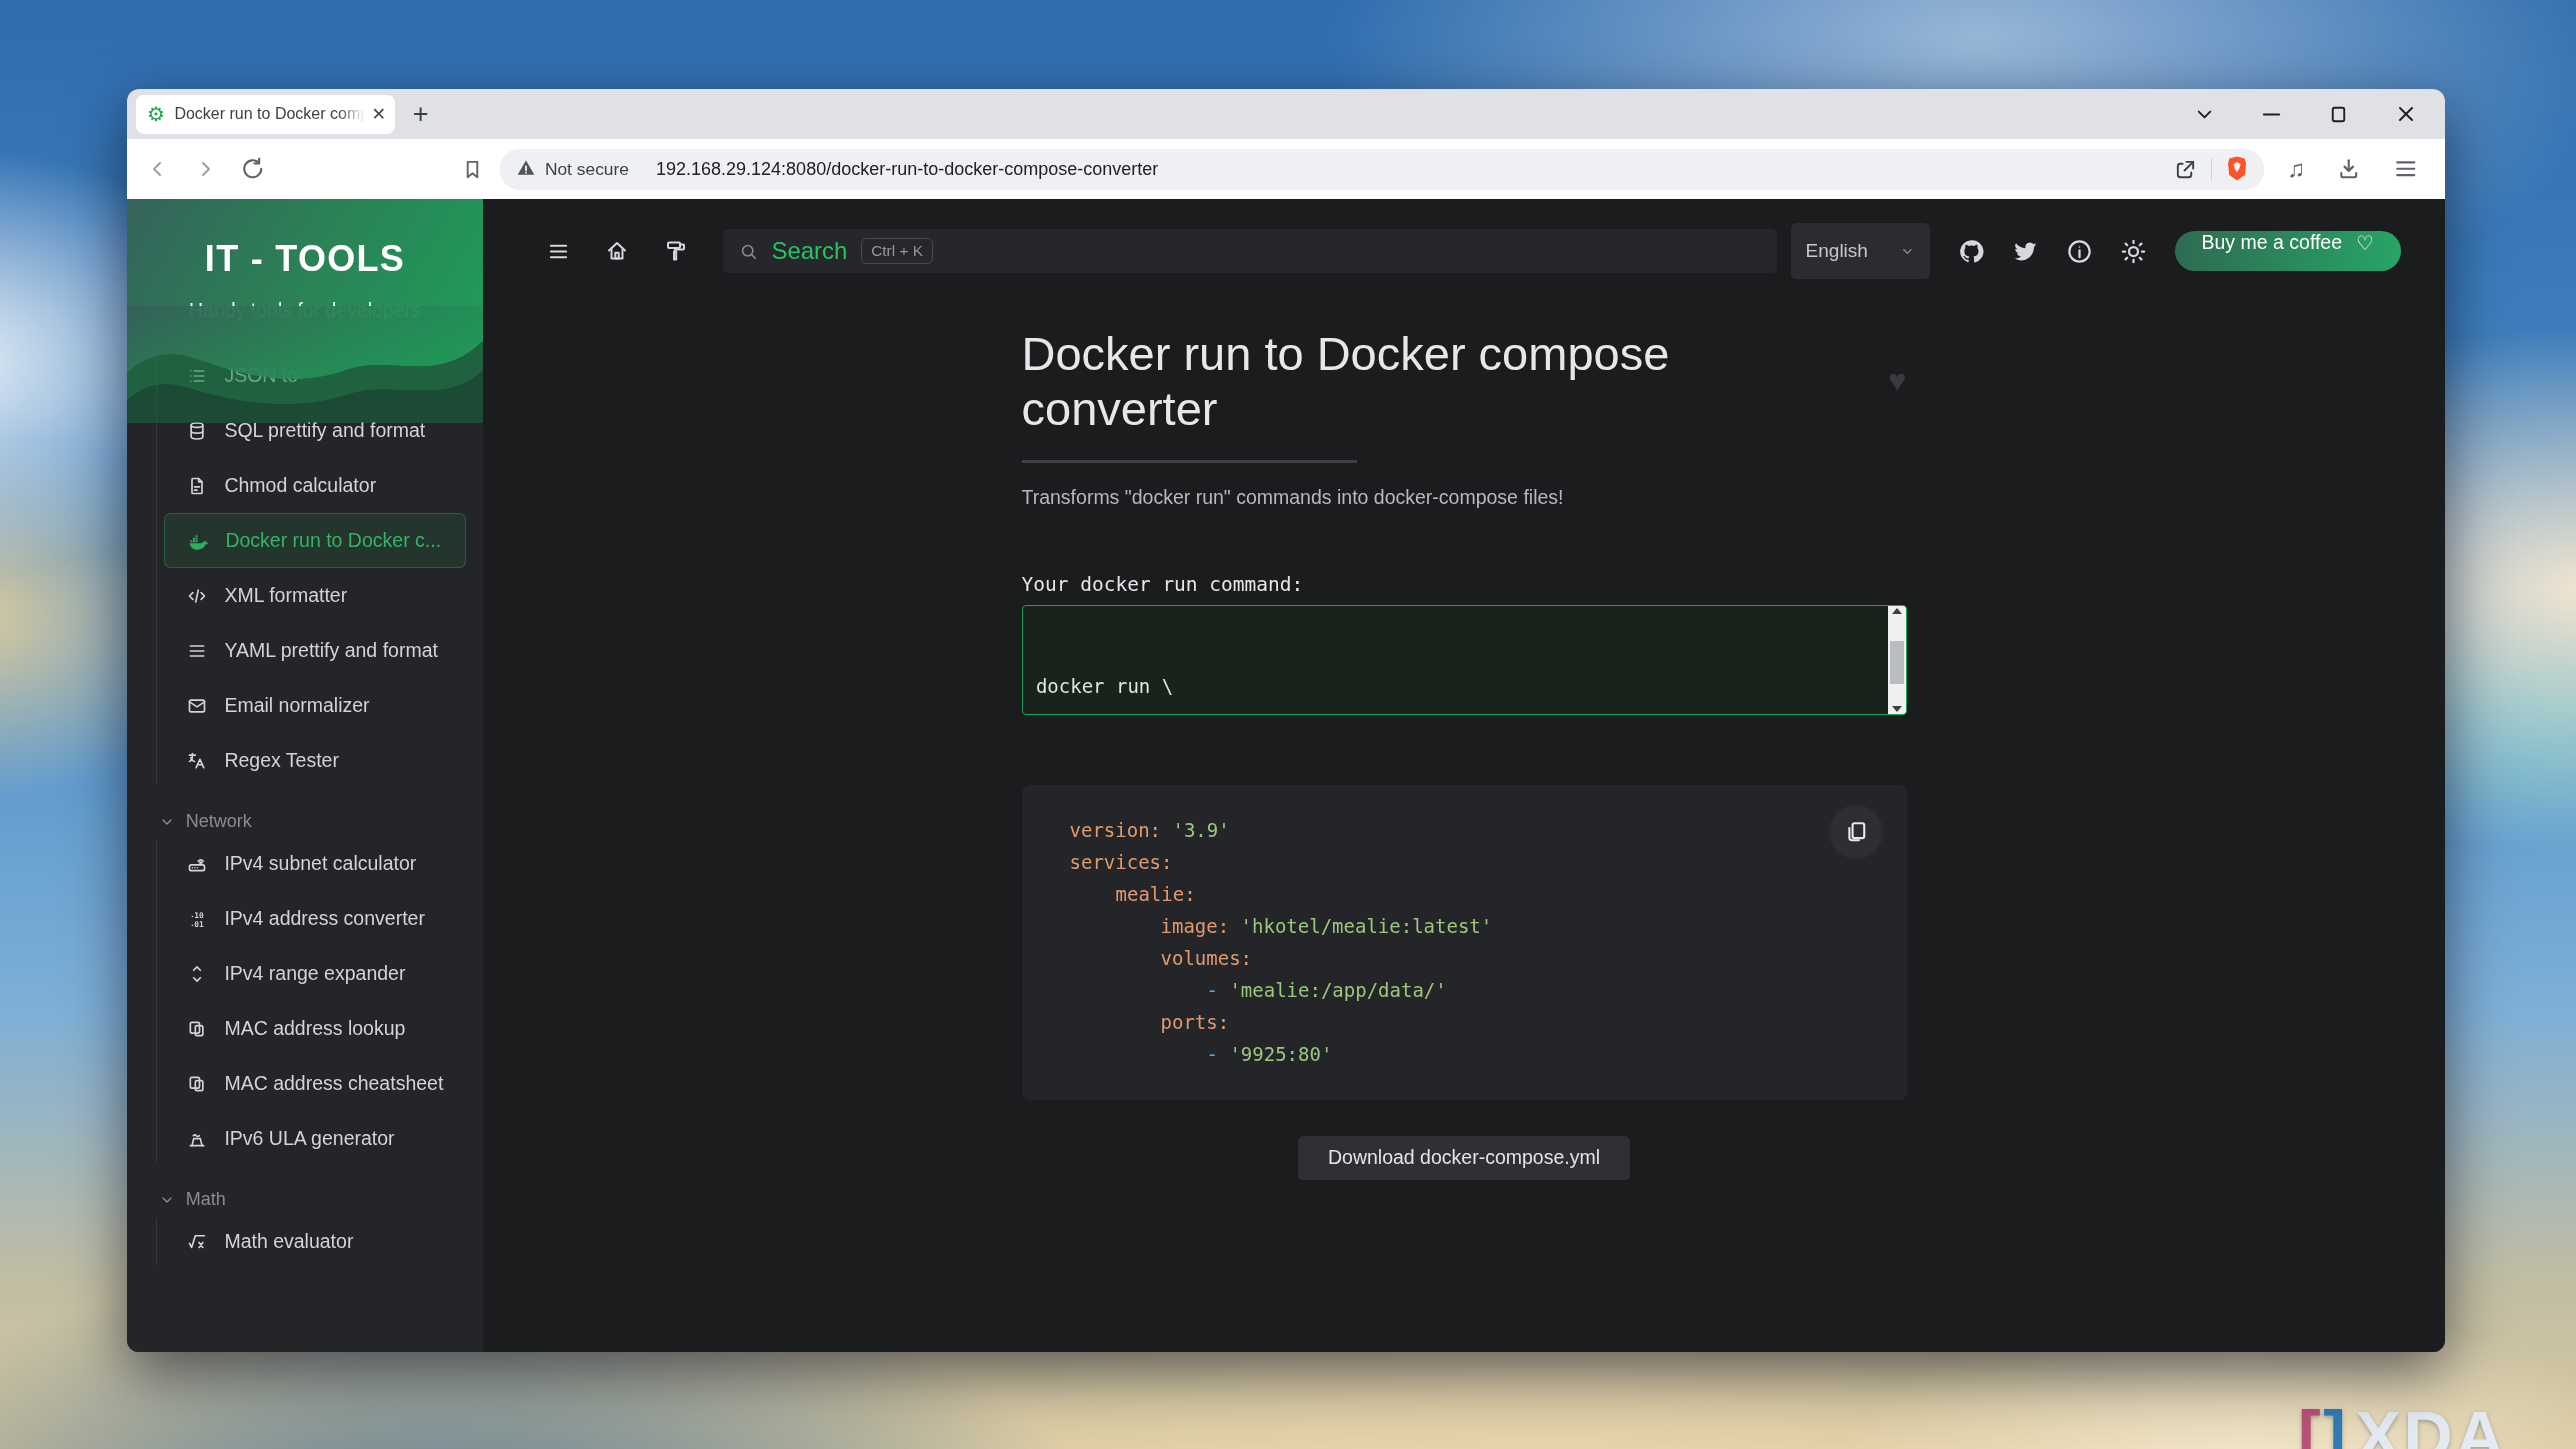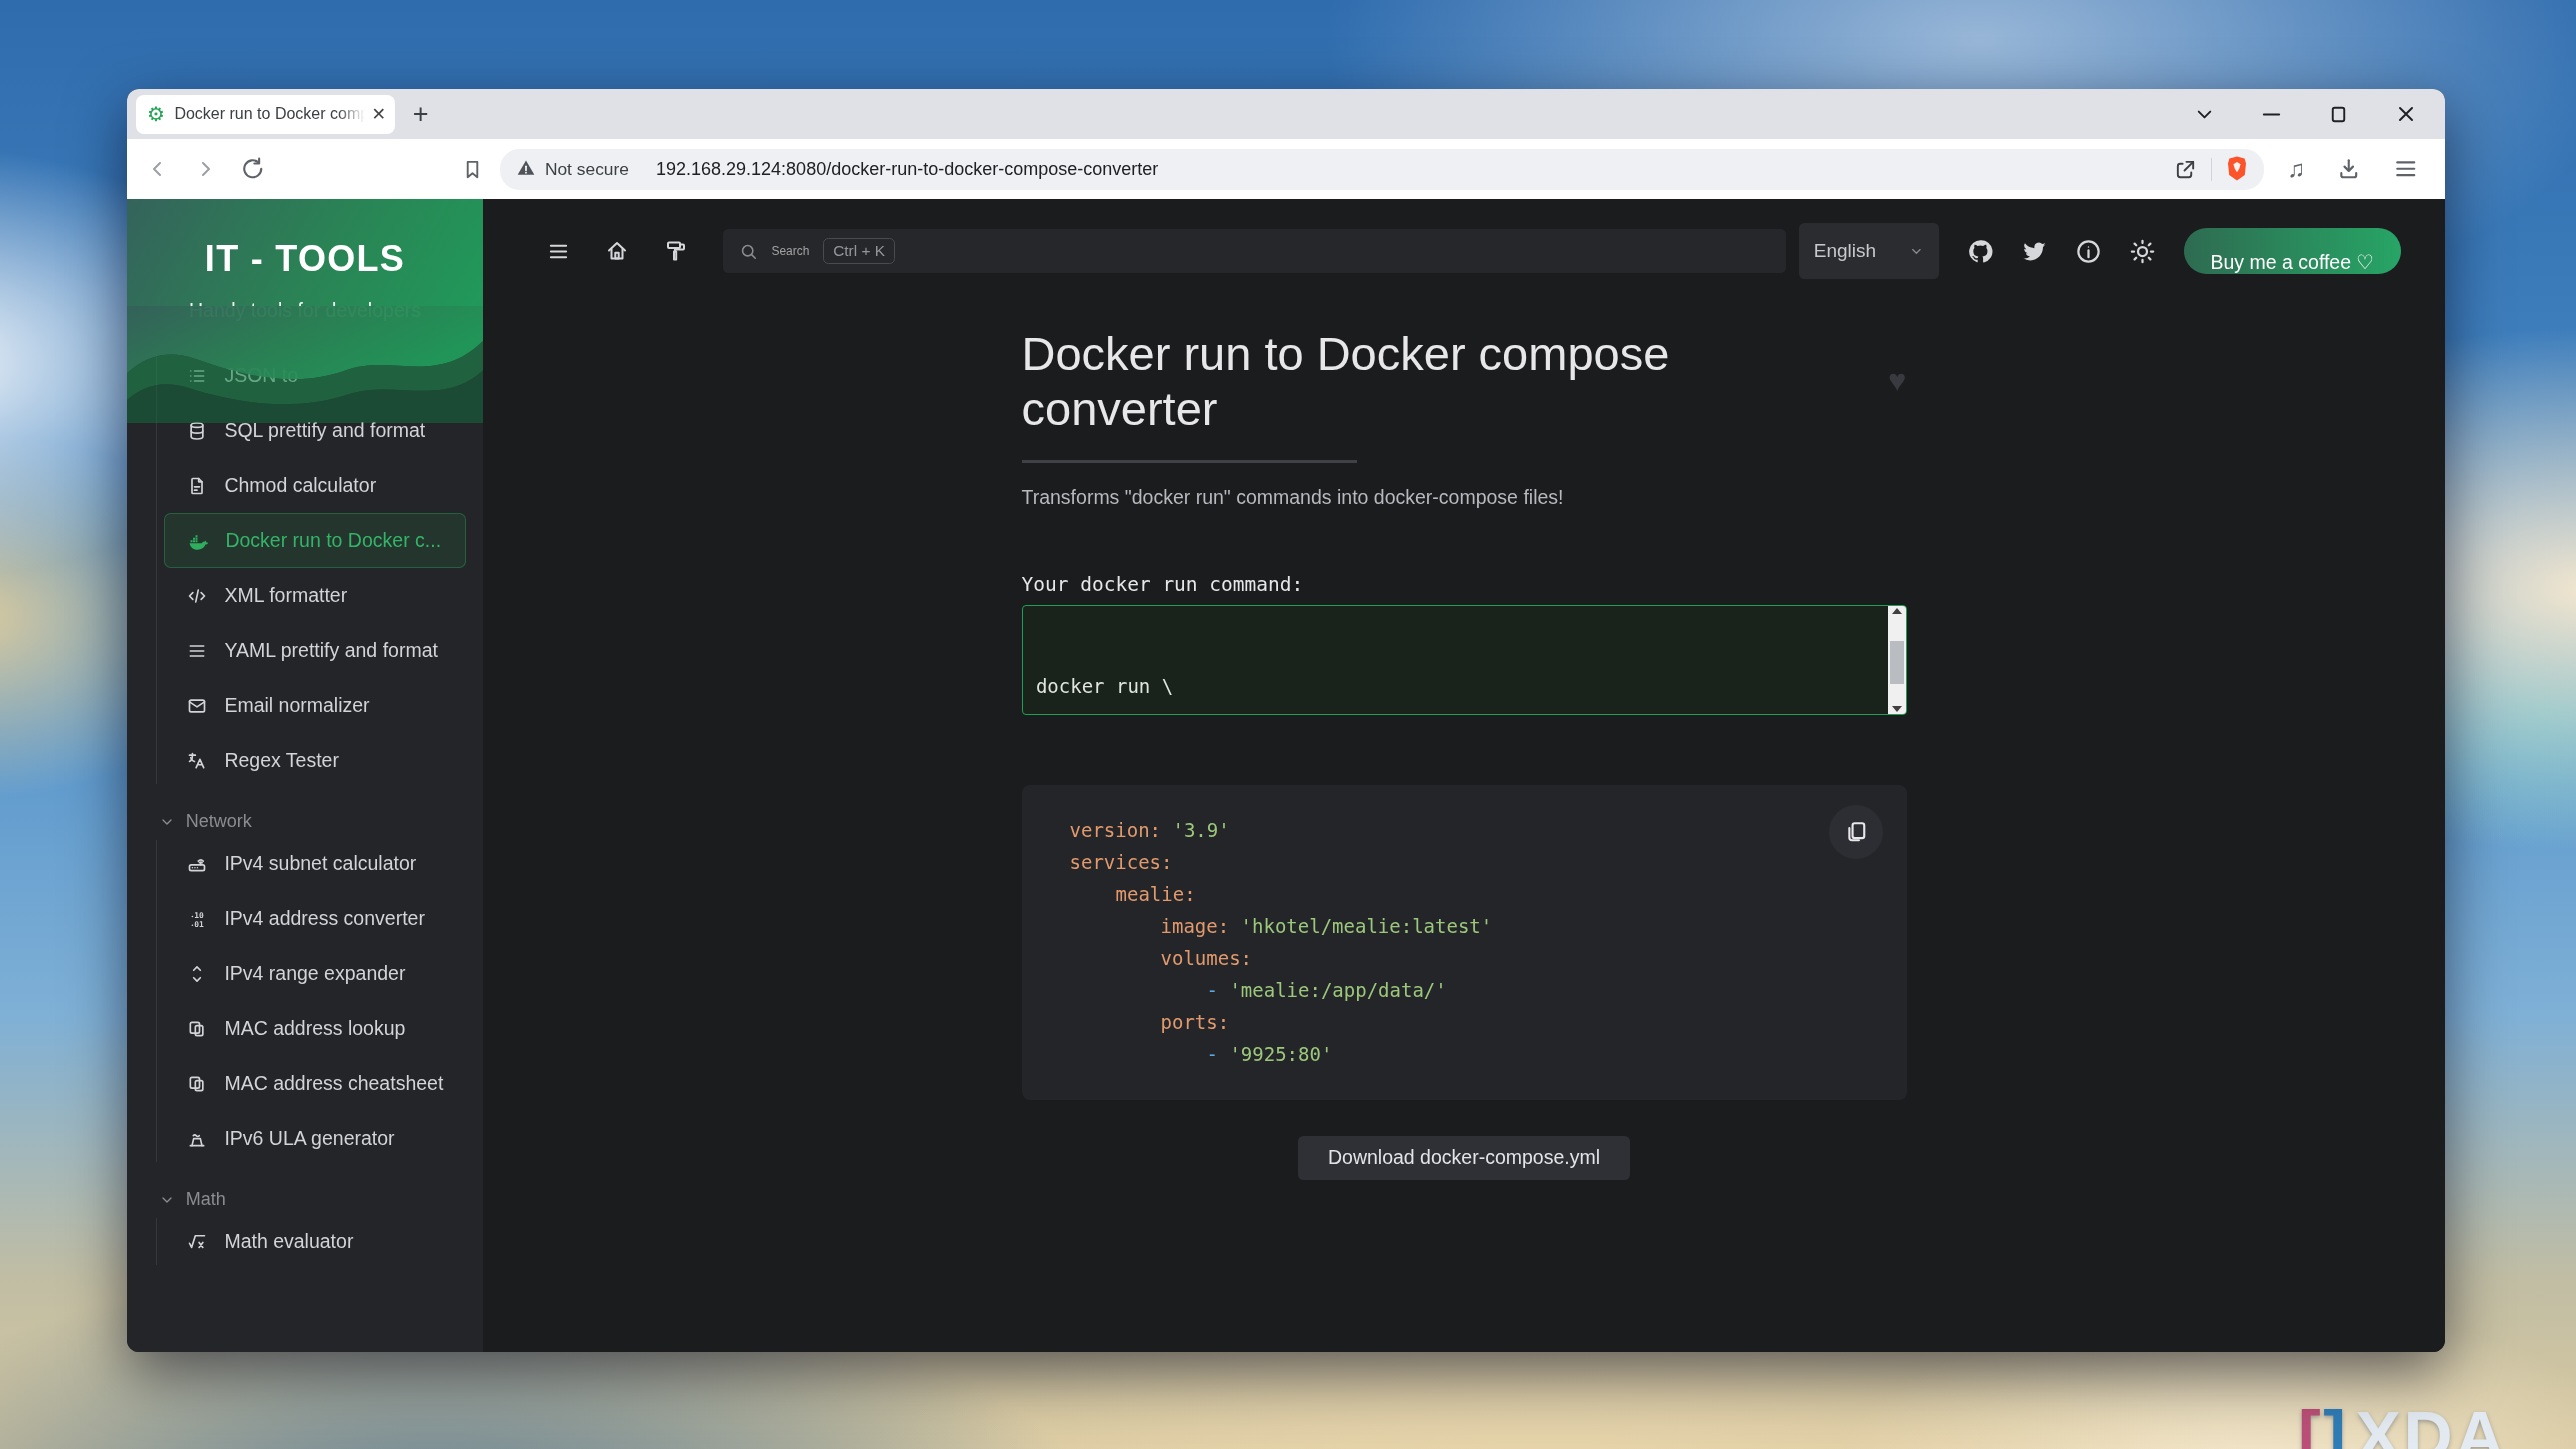--- a/index.html
+++ b/index.html
@@ -76,30 +76,30 @@
   .grp-head { display:flex; align-items:center; gap:10.7px; color:#8b8c91; font-size:18px;
     margin:23px 0 4px 32px; }
   .grp-head svg { color:#8b8c91; }
 
   
   .main { flex:1; background:#1b1c1e; position:relative; overflow:hidden; }
   .navbar { display:flex; align-items:center; padding:24px 44px 0 64px; gap:0; color:#d6d7da; }
   .nav-ic { display:flex; margin-right:35px; color:#d6d7da; }
   .searchbox { width:1104px; height:44px; background:#26272b; border-radius:5.4px; display:flex;
     align-items:center; padding:0 16px; gap:13.4px; margin-right:13.4px; }
-  .searchbox .ph { color:#a3a3a3; font-size:12px; }
+  .searchbox .ph { color:#22c55e; font-size:24px; }
   .kbd { border:0.7px solid #4a4b50; border-radius:5.4px; color:#95969b; font-size:15.4px; padding:2.7px 9.4px; }
   .lang { margin-left:auto; width:144px; height:56px; background:#2b2c30; border-radius:5.4px;
     display:flex; align-items:center; justify-content:space-between; padding:0 14.8px; }
   .lang span { color:#c8c9cd; font-size:19px; }
   .lang svg { color:#8a8b90; }
   .tb-icons { display:flex; align-items:center; gap:27px; margin-left:28px; color:#d6d7da; }
-  .coffee { margin-left:28px; height:46px; padding:0 27px; border-radius:27px;
+  .coffee { margin-left:28px; height:40px; padding:0 27px; border-radius:27px;
     background:linear-gradient(90deg,#2e6b51 0%,#27a566 100%); color:#fff; font-size:19.5px;
-    display:flex; align-items:flex-end; gap:5px; white-space:nowrap; }
+    display:flex; align-items:flex-start; gap:14px; white-space:nowrap; }
   .coffee .h { font-size:20px; }
 
   .content { width:885px; margin:47px auto 0 auto; }
   .title-row { display:flex; align-items:center; }
   h1 { font-size:47px; font-weight:400; color:#e7e7e9; line-height:1.18; width:839px; }
   .fav-heart { margin-left:auto; font-size:31px; color:#393a3f; }
   .divider { width:335px; height:2.7px; background:#404146; margin-top:23px; }
   .desc { font-size:19.5px; color:#b8b9be; margin-top:23px; }
 
   .mono { font-family:"DejaVu Sans Mono", monospace; }

